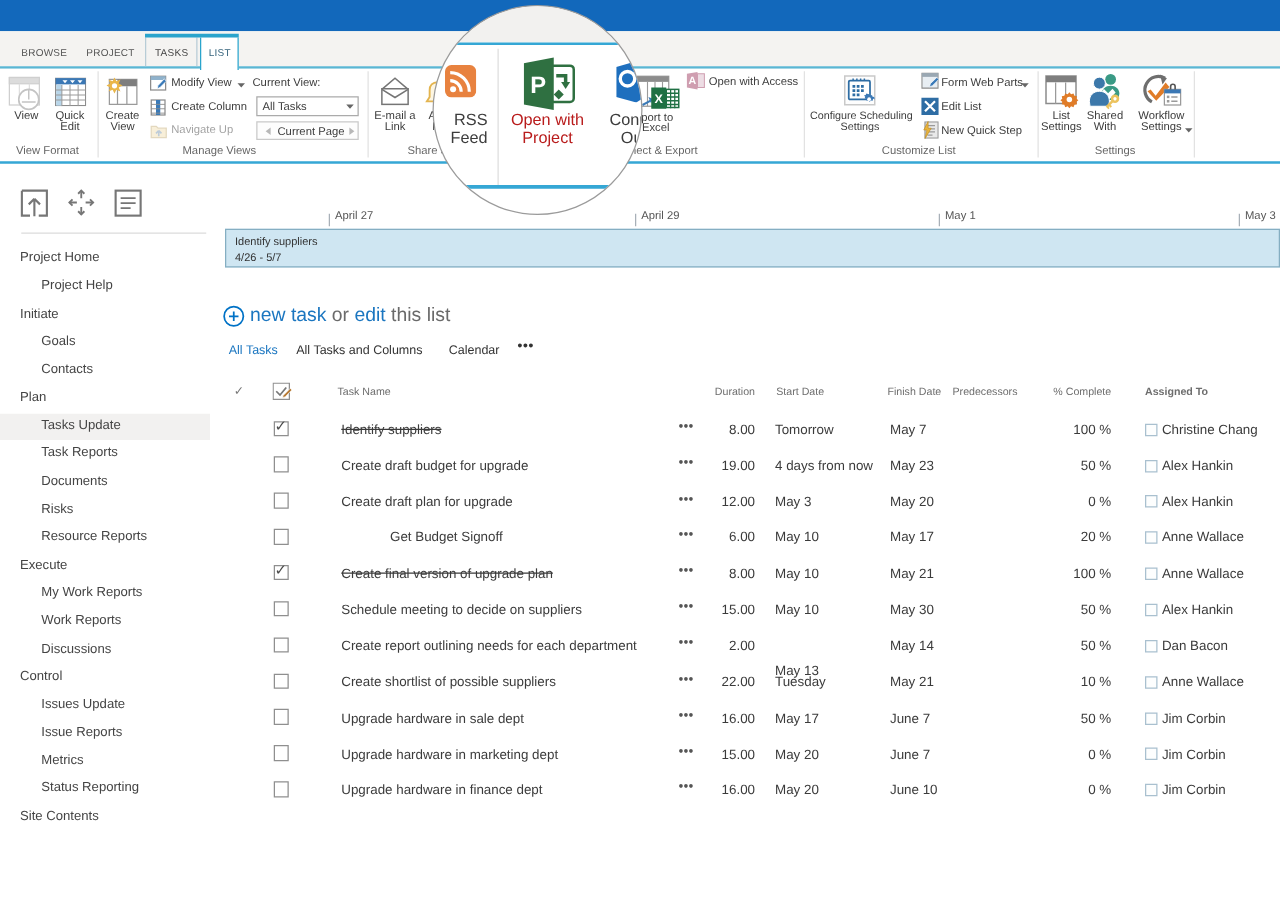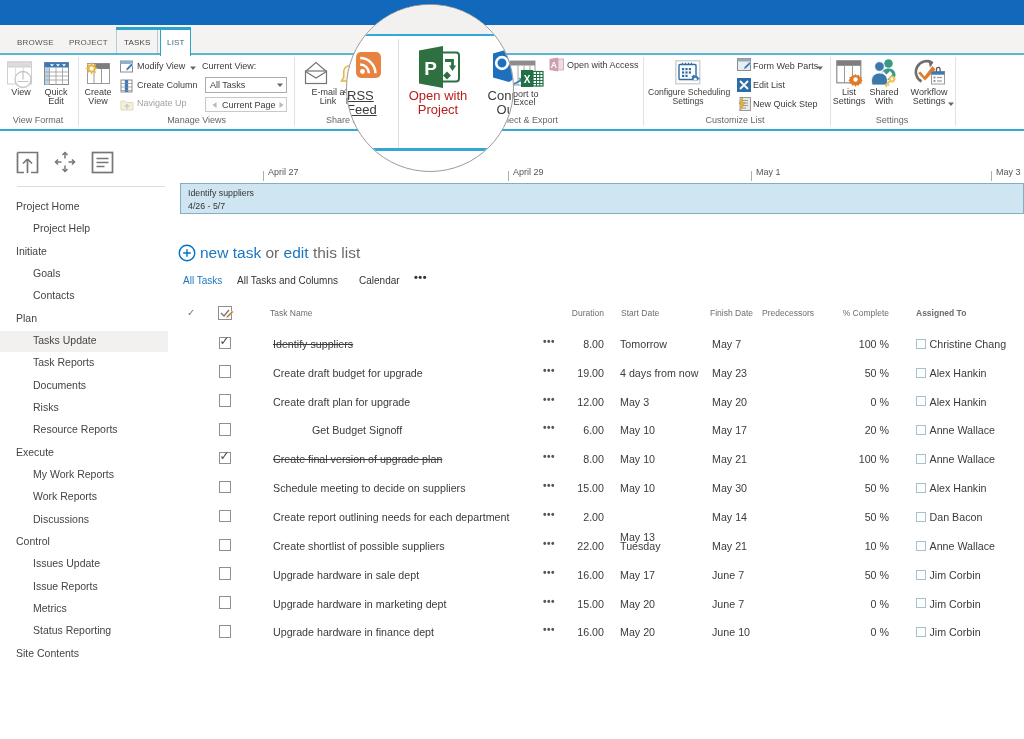--- a/index.html
+++ b/index.html
@@ -39,21 +39,21 @@
   <div class="abs" style="left:160px;top:30px;width:31px;height:26px;background:#fff;border-left:1px solid #2aa4cc;border-right:1px solid #2aa4cc;box-sizing:border-box;z-index:3;"></div>
   <div class="abs" style="left:167px;top:38px;font-size:8px;color:#35637c;letter-spacing:.2px;z-index:4;">LIST</div>
 
   <div class="vdiv" style="left:78px;"></div>
   <div class="vdiv" style="left:294px;"></div>
   <div class="vdiv" style="left:643px;"></div>
   <div class="vdiv" style="left:830px;"></div>
   <div class="vdiv" style="left:955px;"></div>
 
   <div class="glabel" style="left:8px;top:115px;width:60px;text-align:center;">View Format</div>
-  <div class="glabel" style="left:146px;top:115px;width:80px;text-align:right;">Manage Views</div>
+  <div class="glabel" style="left:146px;top:115px;width:80px;text-align:left;">Manage Views</div>
   <div class="glabel" style="left:326px;top:115px;">Share &amp; Track</div>
   <div class="glabel" style="left:487.5px;top:115px;">Connect &amp; Export</div>
   <div class="glabel" style="left:695px;top:115px;width:80px;text-align:center;">Customize List</div>
   <div class="glabel" style="left:852px;top:115px;width:80px;text-align:center;">Settings</div>
 
   <div id="icons"></div>
   <svg class="abs" style="left:6px;top:60px;" width="30" height="30" viewBox="0 0 30 30">
 <rect x="1.5" y="2" width="24" height="22" fill="#fff" stroke="#cfcfcf"></rect>
 <rect x="1.5" y="2" width="24" height="5" fill="#dcdcdc" stroke="#cfcfcf"></rect>
 <path d="M9.5 7v17M17.5 7v17" stroke="#dfdfdf"></path>
@@ -212,21 +212,21 @@
   <div class="slabel" style="left:137px;top:61px;">Modify View</div>
   <div class="slabel" style="left:137px;top:79.5px;">Create Column</div>
   <div class="slabel" style="left:137px;top:98px;color:#a3a3a3;">Navigate Up</div>
   <div class="slabel" style="left:202px;top:61px;">Current View:</div>
 
   <div class="abs" style="left:205px;top:77px;width:82px;height:15.5px;background:#fff;border:1px solid #ababab;box-sizing:border-box;"></div>
   <div class="abs" style="left:210px;top:80px;font-size:9px;color:#3c3c3c;">All Tasks</div>
   <div class="abs" style="left:205px;top:96.5px;width:82px;height:15.5px;background:#fdfdfd;border:1px solid #c9c9c9;box-sizing:border-box;"></div>
   <div class="abs" style="left:222px;top:100px;font-size:9px;color:#3c3c3c;">Current Page</div>
 
-  <div class="blabel" style="left:296px;top:88px;width:40px;padding-left:12px;">E-mail a<br>Link</div>
+  <div class="blabel" style="left:296px;top:88px;width:40px;">E-mail a<br>Link</div>
   <div class="blabel" style="left:332px;top:88px;width:40px;">Alert<br>Me</div>
   <div class="slabel" style="left:513px;top:88.5px;">port to</div>
   <div class="slabel" style="left:513.5px;top:96.5px;">Excel</div>
   <div class="slabel" style="left:567px;top:59.5px;">Open with Access</div>
 
   <div class="blabel" style="left:648px;top:88px;width:80px;font-size:8.6px;">Configure Scheduling<br>Settings</div>
   <div class="slabel" style="left:753px;top:60.5px;">Form Web Parts</div>
   <div class="slabel" style="left:753px;top:79.5px;">Edit List</div>
   <div class="slabel" style="left:753px;top:98.5px;">New Quick Step</div>
   <div class="blabel" style="left:829px;top:88px;width:40px;">List<br>Settings</div>
@@ -250,21 +250,21 @@
 <path d="M26 15.5h7.5v6.5" fill="none" stroke="#2f7041" stroke-width="2.8"></path>
 <path d="M33.5 20.5l-3.6 0 3.6 5.6 3.6-5.6z" fill="#2f7041"></path>
 <path d="M28 26.5l4 4-4 4-4-4z" fill="#2f7041"></path>
 <path d="M0 5.5 24 1v42L0 38.5z" fill="#2f7041"></path>
 <text x="11.5" y="29.5" font-family="Liberation Sans" font-size="19" font-weight="bold" fill="#fff" text-anchor="middle">P</text>
 </svg>
     <svg class="abs" style="left:145.5px;top:44px;" width="23" height="33" viewBox="0 0 23 33">
 <path d="M0 4.5 16 0l7 2.5v26l-7 4.5L0 28.5z" fill="#1e6fbe"></path>
 <circle cx="9" cy="14" r="5.8" fill="none" stroke="#fff" stroke-width="2.7"></circle>
 </svg>
-    <div class="abs" style="left:0px;top:83.5px;width:43px;font-size:13px;line-height:14px;color:#3c3c3c;text-align:left;text-decoration:underline;">RSS<br>Feed</div>
+    <div class="abs" style="left:0px;top:83.5px;width:43px;font-size:13px;line-height:14px;color:#3c3c3c;text-align:right;">RSS<br>Feed</div>
     <div class="abs" style="left:57px;top:83.5px;width:68px;font-size:13px;line-height:14px;color:#b91c1c;text-align:center;">Open with<br>Project</div>
     <div class="abs" style="left:127px;top:83.5px;width:90px;font-size:13px;line-height:14px;color:#3c3c3c;text-align:center;">Connect to<br>Outlook</div>
   </div>
 
   <div id="sideicons"></div>
   <svg class="abs" style="left:16px;top:151px;" width="23" height="23" viewBox="0 0 23 23">
 <path d="M1.5 1.5h20v20h-6.5M1.5 1.5v20h6.5" fill="none" stroke="#767676" stroke-width="1.7"></path>
 <path d="M11.5 22V8M11.5 8l-4.5 4.5M11.5 8l4.5 4.5" fill="none" stroke="#767676" stroke-width="1.7"></path>
 </svg>
   <svg class="abs" style="left:53px;top:150px;" width="24" height="24" viewBox="0 0 24 24">

